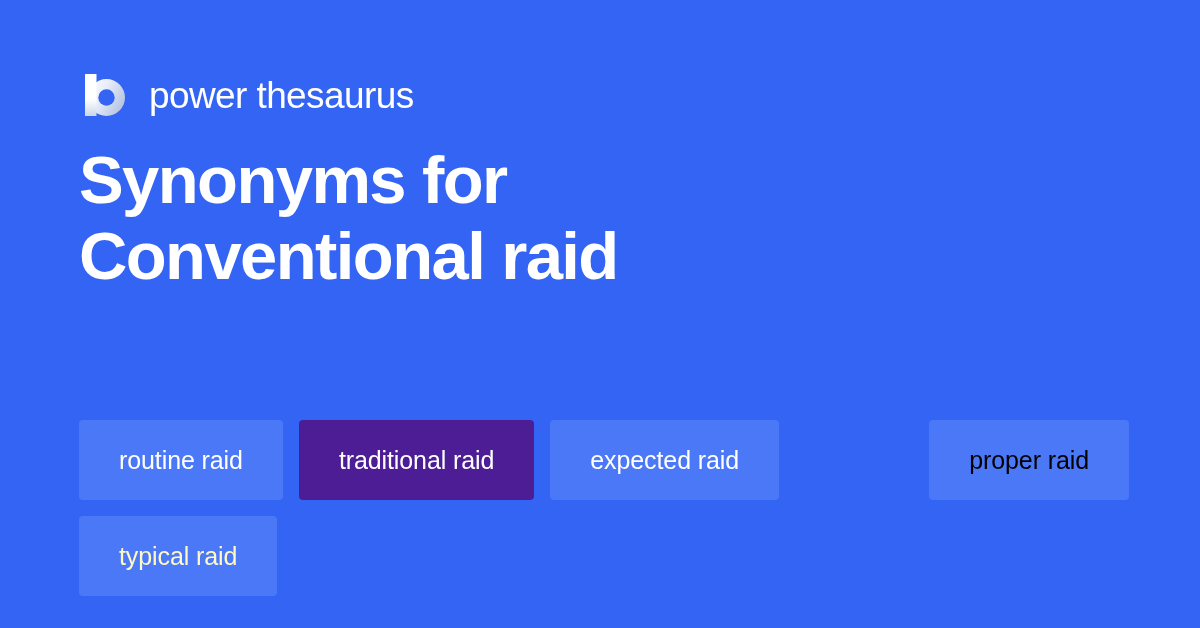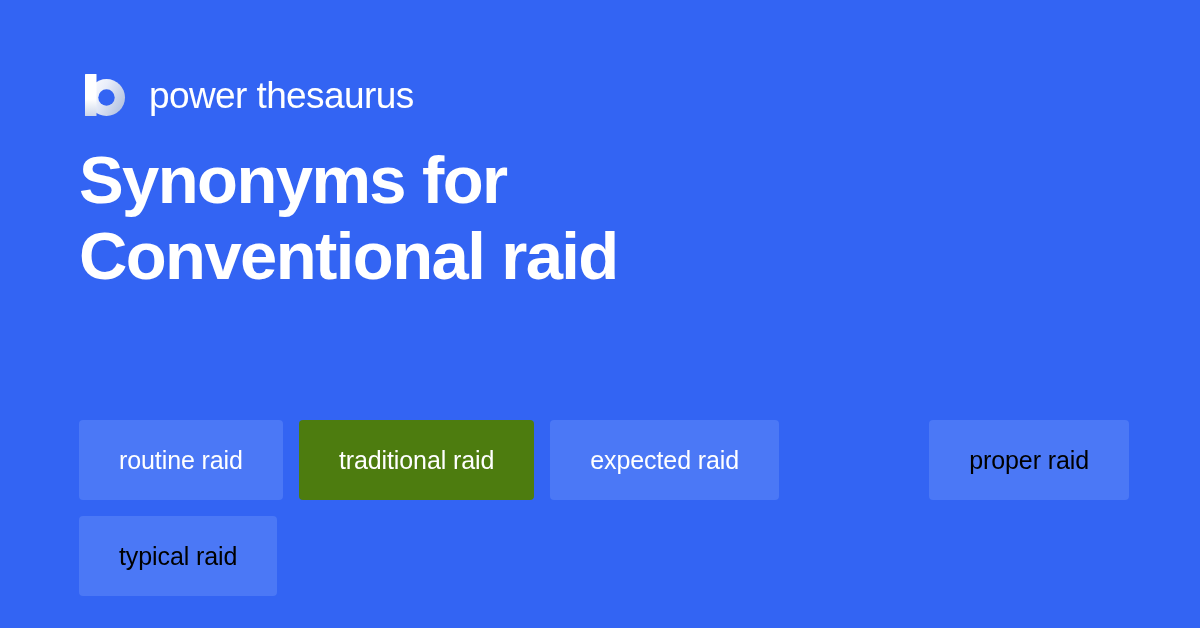--- a/index.html
+++ b/index.html
@@ -134,19 +134,19 @@
     <span class="brand-name" style="color: rgb(255, 255, 255);">power thesaurus</span>
   </div>
 
   <div class="headline">
     <span class="headline-line" style="color: rgb(255, 255, 255);">Synonyms for</span>
     <span class="headline-line" style="color: rgb(255, 255, 255);">Conventional raid</span>
   </div>
 
   <div class="chips" id="chips">
       <div class="chip" style="background: rgb(75, 120, 246); color: rgb(255, 255, 255);">routine raid</div>
-      <div class="chip" style="background: #4d7c0f; color: rgb(255, 255, 255);">traditional raid</div>
+      <div class="chip" style="background: #4c1d95; color: rgb(255, 255, 255);">traditional raid</div>
       <div class="chip" style="background: rgb(75, 120, 246); color: #ffffff;">expected raid</div>
       <div class="chip" style="background: rgb(75, 120, 246); color: #000000;">proper raid</div>
-      <div class="chip" style="background: rgb(75, 120, 246); color: #000000;">typical raid</div>
+      <div class="chip" style="background: rgb(75, 120, 246); color: #fef9c3;">typical raid</div>
     </div>
 
 </div>
 
 </body></html>

